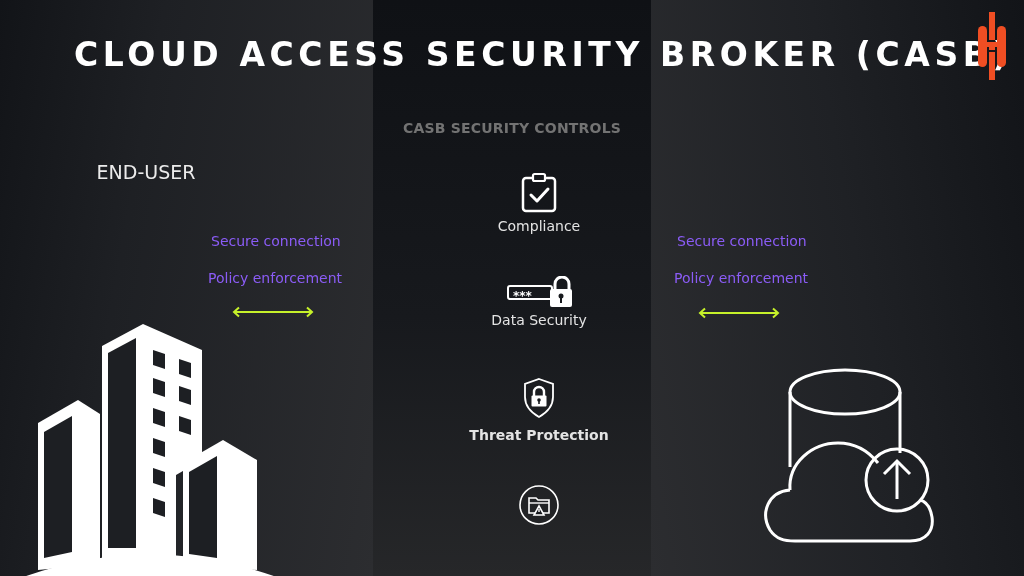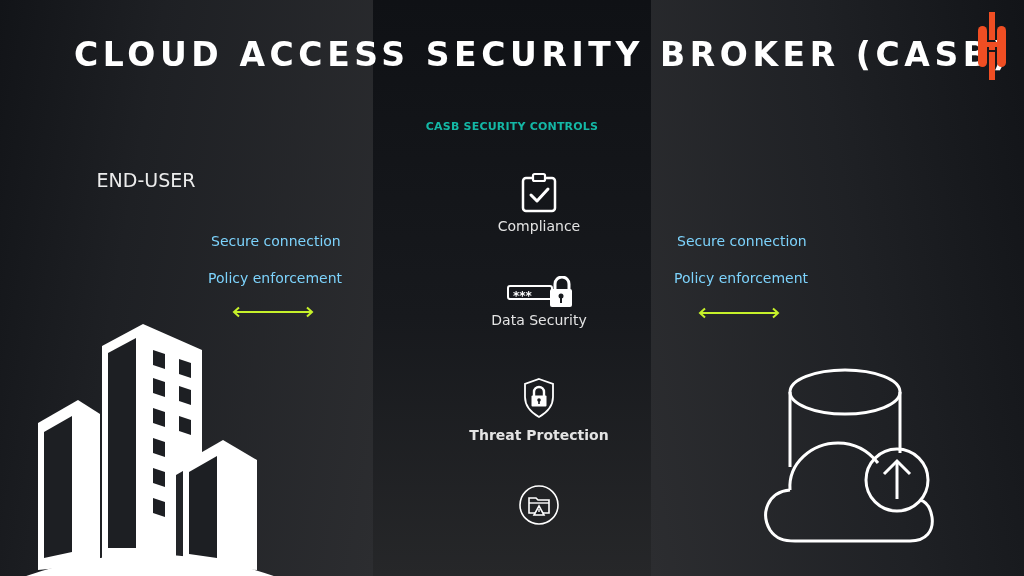--- a/index.html
+++ b/index.html
@@ -7,24 +7,24 @@
   .slide { position:relative; width:1024px; height:576px; overflow:hidden; }
   .panel { position:absolute; top:0; height:576px; }
   .panel-left { left:0; width:373px; background:linear-gradient(100deg, #121418 0%, #1e2024 35%, #2c2d30 100%); }
   .panel-center { left:373px; width:278px; background:linear-gradient(180deg, #0f1115 0%, #17191d 55%, #262729 100%); }
   .panel-right { left:651px; width:373px; background:linear-gradient(80deg, #2c2d30 0%, #1f2125 55%, #121418 100%); }
 
   .title { position:absolute; left:74px; top:38px; color:#ffffff; font-family:"DejaVu Sans", sans-serif; font-weight:bold; font-size:33px; letter-spacing:4.6px; white-space:nowrap; line-height:1; }
   .logo { position:absolute; left:977px; top:12px; width:30px; height:68px; }
 
   .sec-title { position:absolute; color:#ececec; font-family:"DejaVu Sans", sans-serif; font-size:19px; line-height:24px; text-align:center; }
-  .lbl { position:absolute; color:#7dd3fc; font-family:"DejaVu Sans", sans-serif; font-size:14px; white-space:nowrap; }
+  .lbl { position:absolute; color:#8b5cf6; font-family:"DejaVu Sans", sans-serif; font-size:14px; white-space:nowrap; }
   .arrow { position:absolute; height:12px; }
 
-  .ctl-head { position:absolute; left:373px; width:278px; top:120px; text-align:center; color:#14b8a6; font-family:"DejaVu Sans", sans-serif; font-weight:bold; font-size:11px; letter-spacing:0.2px; }
+  .ctl-head { position:absolute; left:373px; width:278px; top:120px; text-align:center; color:#737373; font-family:"DejaVu Sans", sans-serif; font-weight:bold; font-size:14px; letter-spacing:0.2px; }
   .ctl { position:absolute; left:373px; width:332px; text-align:center; }
   .ctl .ico { display:block; margin:0 auto; }
   .ctl .cl { display:block; color:#e4e4e4; font-family:"DejaVu Sans", sans-serif; font-size:14px; white-space:nowrap; }
 </style>
 </head>
 <body>
 
 <div class="slide">
   <div class="panel panel-left"></div>
   <div class="panel panel-center"></div>
@@ -34,21 +34,21 @@
 
   <svg class="logo" viewBox="0 0 30 68">
     <rect x="1" y="14" width="9" height="41" rx="4.5" fill="#f04e23"></rect>
     <rect x="20" y="14" width="9" height="41" rx="4.5" fill="#f04e23"></rect>
     <rect x="12" y="0" width="6" height="28" fill="#f04e23"></rect>
     <rect x="12" y="32" width="6" height="6" fill="#f04e23"></rect>
     <rect x="12" y="40" width="6" height="28" fill="#f04e23"></rect>
     <rect x="8" y="30" width="14" height="5" fill="#f04e23"></rect>
   </svg>
 
-  <div class="sec-title" style="left:60px; top:168px; width:172px;">
+  <div class="sec-title" style="left:60px; top:160px; width:172px;">
     <div>END-USER</div>
   </div>
   <div class="lbl" style="left:211px; top:233px;">Secure connection</div>
   <div class="lbl" style="left:208px; top:270px;">Policy enforcement</div>
   <svg class="arrow" style="left:231px; top:306px; width:84px;" viewBox="0 0 84 12">
     <line x1="3" y1="6" x2="81" y2="6" stroke="#c6f12a" stroke-width="2"></line>
     <polyline points="8,1.5 3,6 8,10.5" fill="none" stroke="#c6f12a" stroke-width="2"></polyline>
     <polyline points="76,1.5 81,6 76,10.5" fill="none" stroke="#c6f12a" stroke-width="2"></polyline>
   </svg>
 

